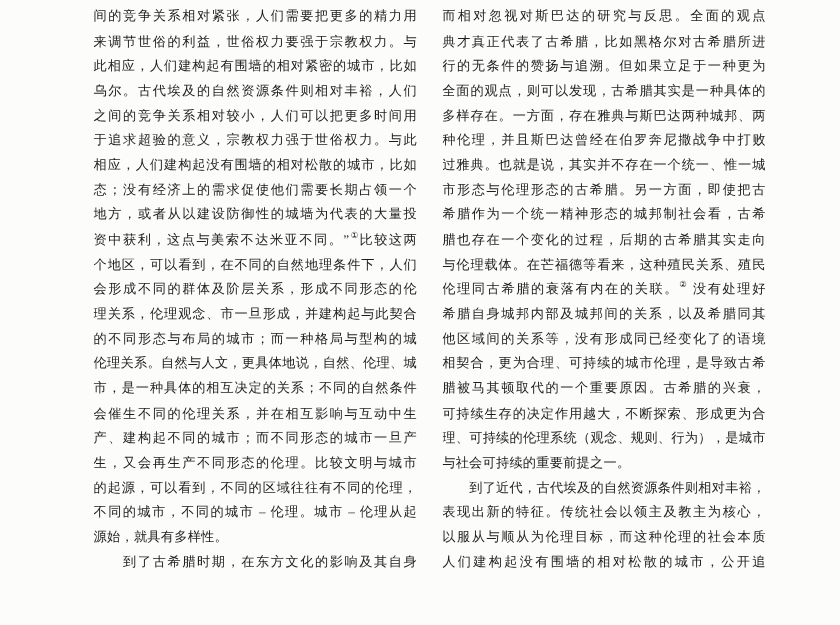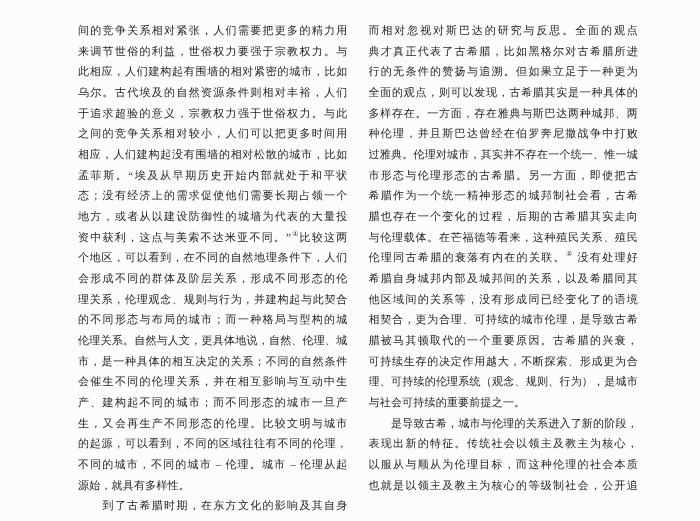--- a/index.html
+++ b/index.html
@@ -7,21 +7,21 @@
     padding: 0;
     width: 700px;
     height: 521px;
     overflow: hidden;
     background: #fcfcfb;
   }
   .page {
     box-sizing: border-box;
     width: 700px;
     height: 521px;
-    padding: 20px 62px 0 78px;
+    padding: 4px 62px 0 78px;
     display: flex;
     gap: 21px;
     font-family: "Liberation Serif", "DejaVu Serif", serif;
     color: #1d1d1d;
     background: #fcfcfb;
   }
   .column {
     flex: 1 1 0;
     min-width: 0;
   }
@@ -49,59 +49,58 @@
 </style>
 </head>
 <body>
 
 <div class="page">
   <div class="column">
       <div class="line">间的竞争关系相对紧张，人们需要把更多的精力用</div>
       <div class="line">来调节世俗的利益，世俗权力要强于宗教权力。与</div>
       <div class="line">此相应，人们建构起有围墙的相对紧密的城市，比如</div>
       <div class="line">乌尔。古代埃及的自然资源条件则相对丰裕，人们</div>
+      <div class="line">之间的竞争关系相对较小，人们可以把更多时间用</div>
       <div class="line">于追求超验的意义，宗教权力强于世俗权力。与此</div>
-      <div class="line">之间的竞争关系相对较小，人们可以把更多时间用</div>
       <div class="line">相应，人们建构起没有围墙的相对松散的城市，比如</div>
-      <div class="line">孟菲斯。“埃及从早期历史开始内部就处于和平状</div>
       <div class="line">态；没有经济上的需求促使他们需要长期占领一个</div>
       <div class="line">地方，或者从以建设防御性的城墙为代表的大量投</div>
       <div class="line">资中获利，这点与美索不达米亚不同。”<sup>①</sup>比较这两</div>
       <div class="line">个地区，可以看到，在不同的自然地理条件下，人们</div>
       <div class="line">会形成不同的群体及阶层关系，形成不同形态的伦</div>
-      <div class="line">理关系，伦理观念、规则与行为，并建构起与此契合</div>
+      <div class="line">理关系，伦理观念、市一旦形成，并建构起与此契合</div>
       <div class="line">的不同形态与布局的城市；而一种格局与型构的城</div>
       <div class="line">伦理关系。自然与人文，更具体地说，自然、伦理、城</div>
       <div class="line">市，是一种具体的相互决定的关系；不同的自然条件</div>
       <div class="line">会催生不同的伦理关系，并在相互影响与互动中生</div>
       <div class="line">产、建构起不同的城市；而不同形态的城市一旦产</div>
       <div class="line">生，又会再生产不同形态的伦理。比较文明与城市</div>
       <div class="line">的起源，可以看到，不同的区域往往有不同的伦理，</div>
       <div class="line">不同的城市，不同的城市 – 伦理。城市 – 伦理从起</div>
       <div class="line para-end">源始，就具有多样性。</div>
       <div class="line">　　到了古希腊时期，在东方文化的影响及其自身</div>
     </div>
   <div class="column">
       <div class="line">而相对忽视对斯巴达的研究与反思。全面的观点</div>
       <div class="line">典才真正代表了古希腊，比如黑格尔对古希腊所进</div>
       <div class="line">行的无条件的赞扬与追溯。但如果立足于一种更为</div>
       <div class="line">全面的观点，则可以发现，古希腊其实是一种具体的</div>
       <div class="line">多样存在。一方面，存在雅典与斯巴达两种城邦、两</div>
       <div class="line">种伦理，并且斯巴达曾经在伯罗奔尼撒战争中打败</div>
-      <div class="line">过雅典。伦理对城市，其实并不存在一个统一、惟一城</div>
+      <div class="line">过雅典。也就是说，其实并不存在一个统一、惟一城</div>
       <div class="line">市形态与伦理形态的古希腊。另一方面，即使把古</div>
       <div class="line">希腊作为一个统一精神形态的城邦制社会看，古希</div>
       <div class="line">腊也存在一个变化的过程，后期的古希腊其实走向</div>
       <div class="line">与伦理载体。在芒福德等看来，这种殖民关系、殖民</div>
       <div class="line">伦理同古希腊的衰落有内在的关联。<sup>②</sup> 没有处理好</div>
       <div class="line">希腊自身城邦内部及城邦间的关系，以及希腊同其</div>
       <div class="line">他区域间的关系等，没有形成同已经变化了的语境</div>
       <div class="line">相契合，更为合理、可持续的城市伦理，是导致古希</div>
       <div class="line">腊被马其顿取代的一个重要原因。古希腊的兴衰，</div>
       <div class="line">可持续生存的决定作用越大，不断探索、形成更为合</div>
       <div class="line">理、可持续的伦理系统（观念、规则、行为），是城市</div>
       <div class="line para-end">与社会可持续的重要前提之一。</div>
-      <div class="line">　　是导致古希，城市与伦理的关系进入了新的阶段，</div>
+      <div class="line">　　到了近代，古代埃及的自然资源条件则相对丰裕，</div>
       <div class="line">表现出新的特征。传统社会以领主及教主为核心，</div>
       <div class="line">以服从与顺从为伦理目标，而这种伦理的社会本质</div>
-      <div class="line">也就是以领主及教主为核心的等级制社会，公开追</div>
+      <div class="line">人们建构起没有围墙的相对松散的城市，公开追</div>
     </div>
 </div>
 
 </body></html>

